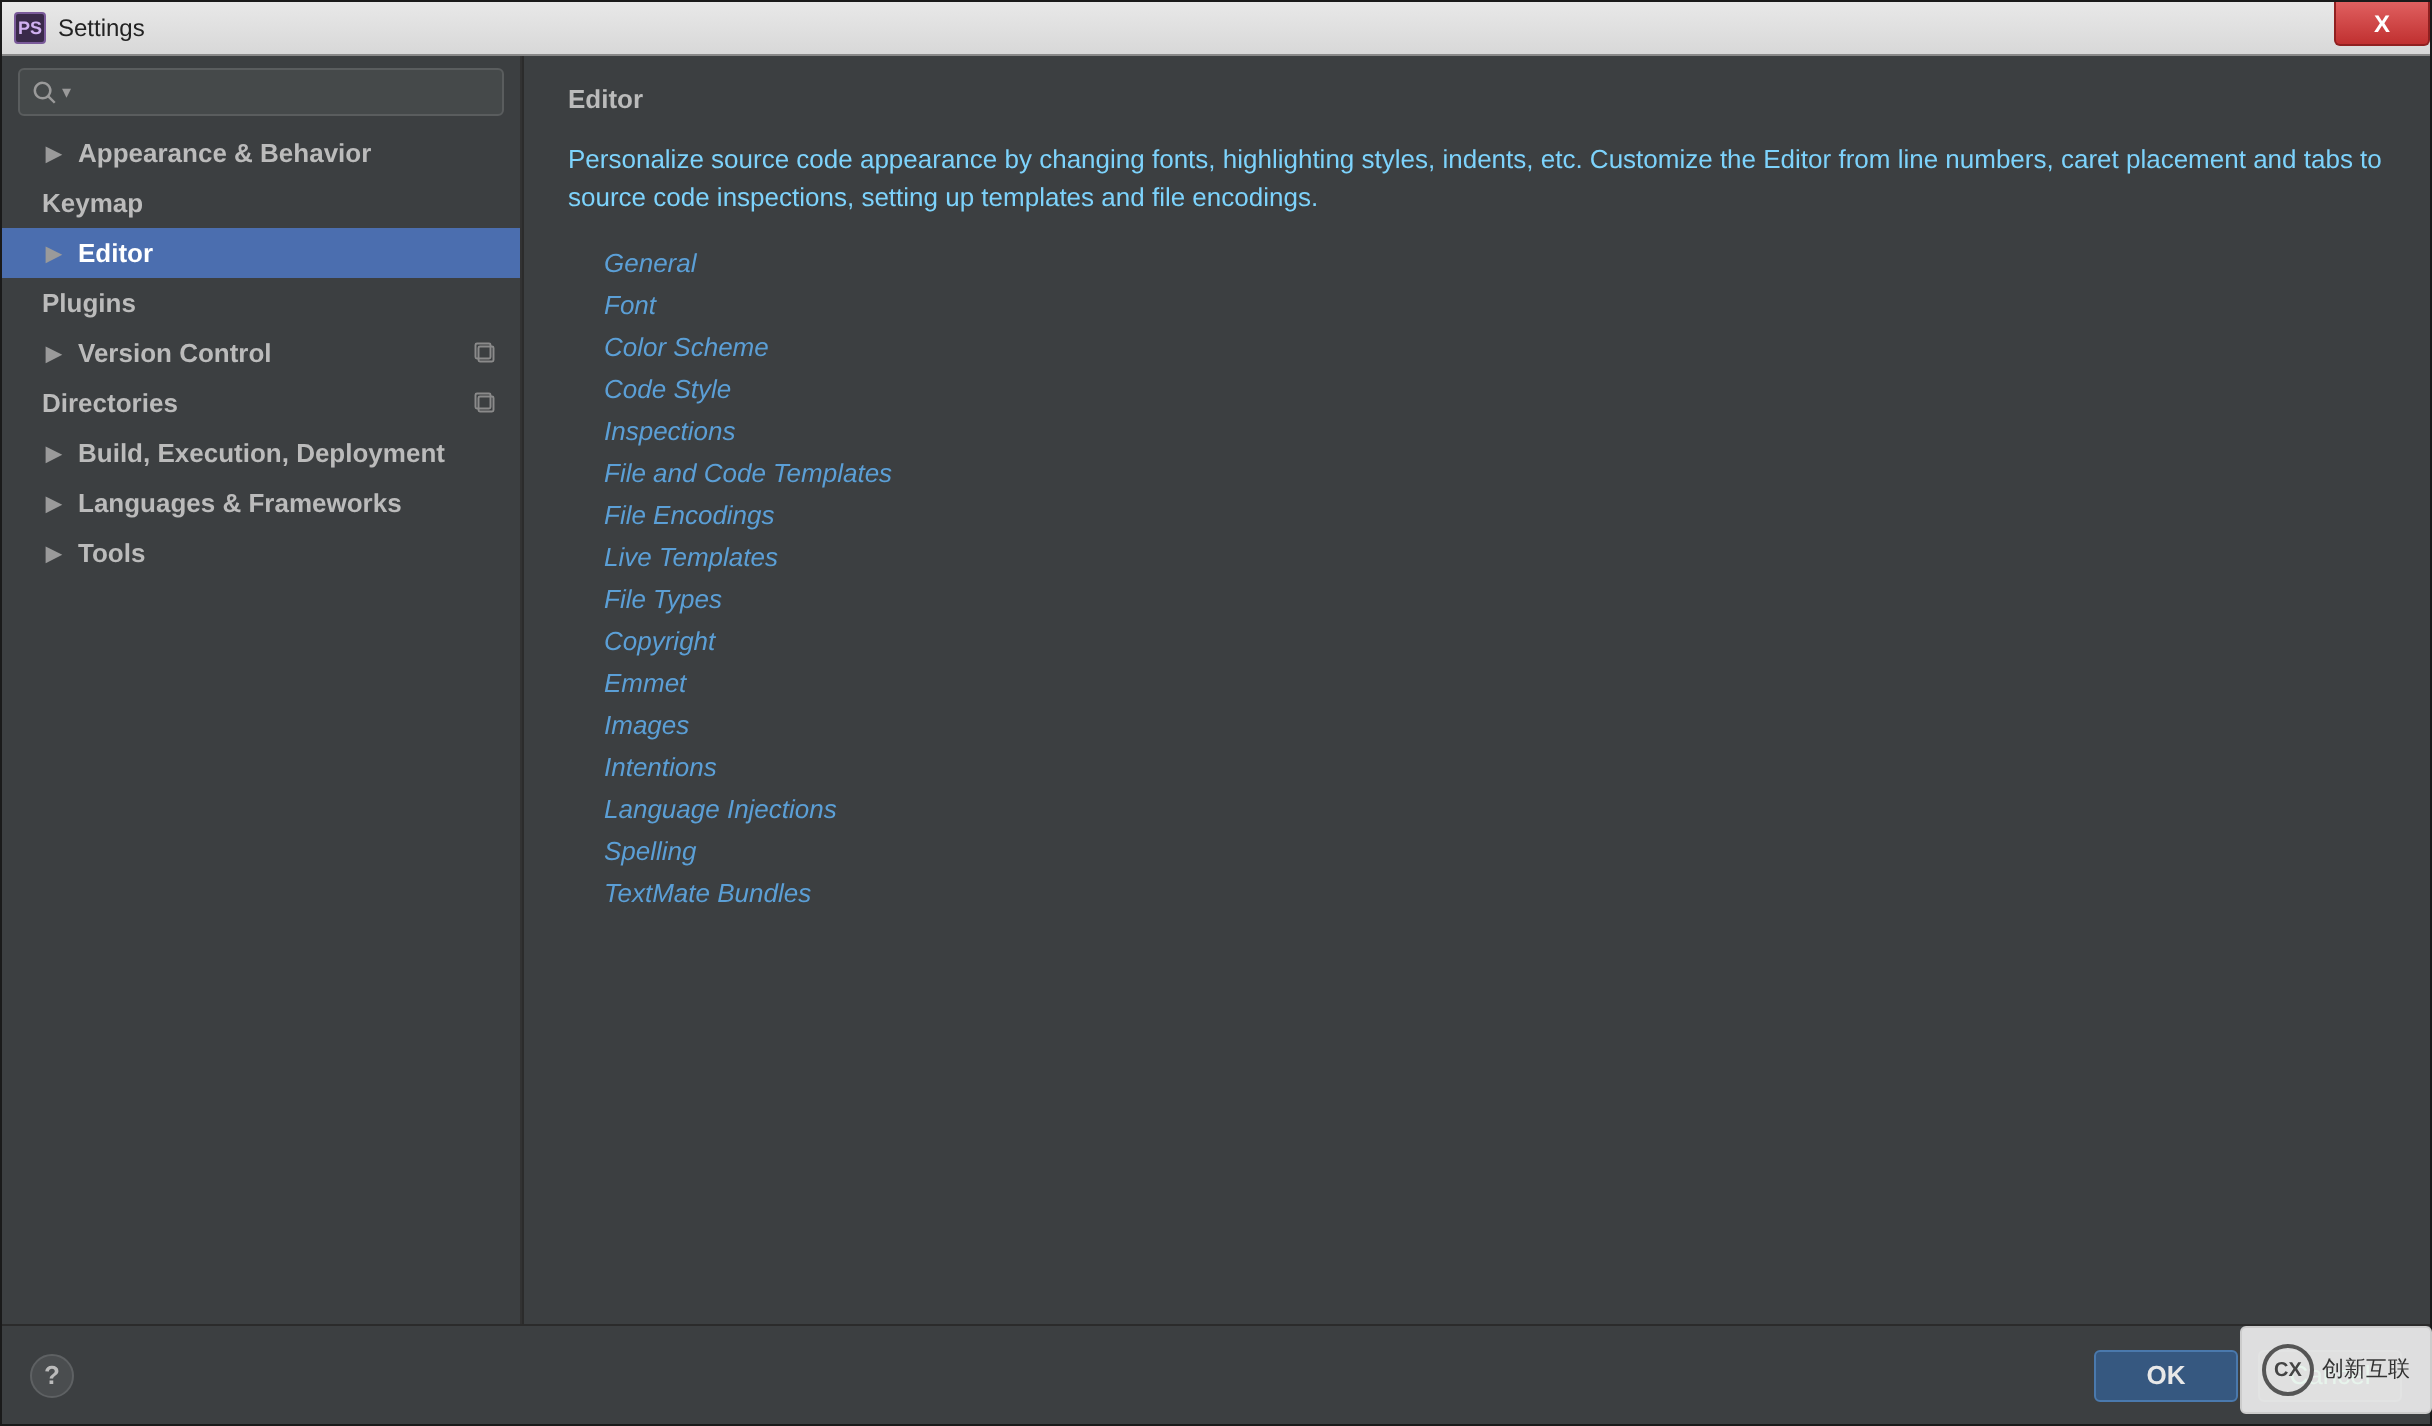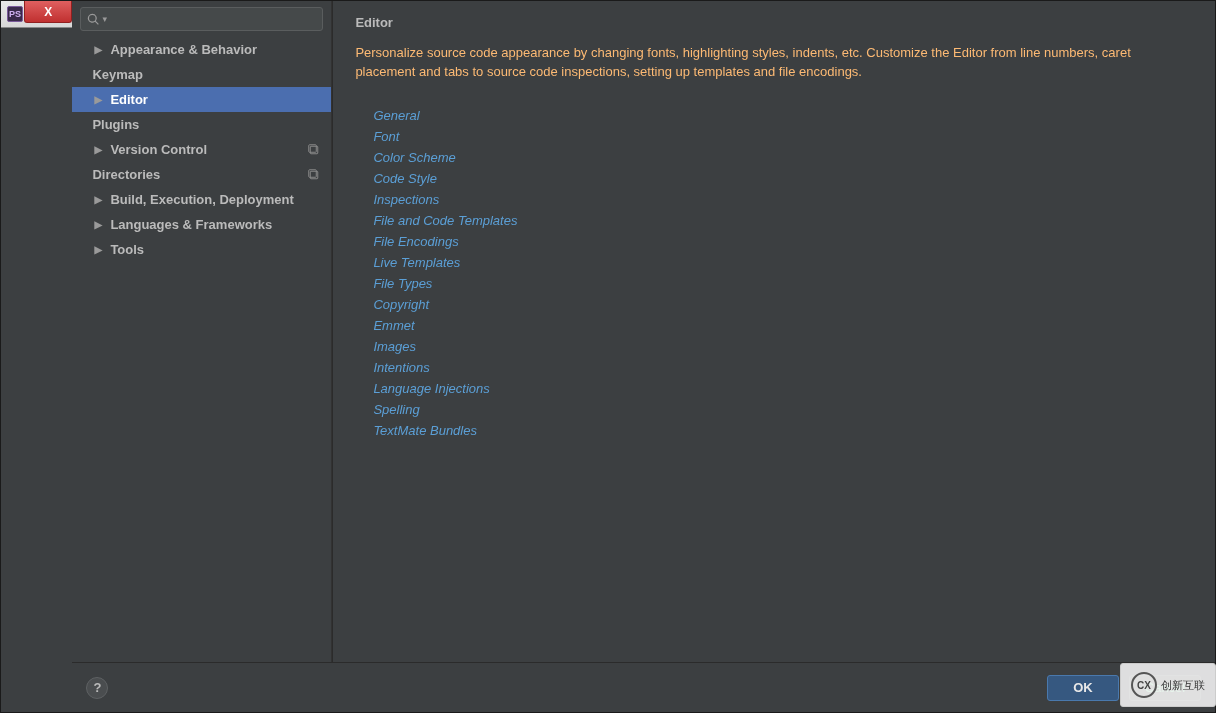--- a/index.html
+++ b/index.html
@@ -1,17 +1,17 @@
 <!DOCTYPE html>
 <html><head>
 <meta charset="utf-8">
 <style>
   * { box-sizing: border-box; margin: 0; padding: 0; }
   html, body { width: 1216px; height: 713px; font-family: "Segoe UI", Arial, sans-serif; font-size: 13px; color: #bbbbbb; background: #3c3f41; overflow: hidden; }
-  .window { width: 1216px; height: 713px; display: flex; flex-direction: row; border: 1px solid #1a1a1a; background: #3c3f41; }
+  .window { width: 1216px; height: 713px; display: flex; flex-direction: column; border: 1px solid #1a1a1a; background: #3c3f41; }
   .titlebar { height: 27px; background: linear-gradient(#e8e8e8,#d8d8d8); border-bottom:1px solid #888; display:flex; align-items:center; position:relative; }
   .titlebar .app-icon { width:16px; height:16px; margin:0 6px 0 6px; background:#3a2a4a; border:1px solid #7a5a9a; border-radius:2px; display:flex; align-items:center; justify-content:center; font-size:9px; font-weight:bold; color:#d0b0f0; }
   .titlebar .title { color:#222; font-size:12px; }
   .close-btn { position:absolute; right:0; top:0; width:48px; height:22px; background: linear-gradient(#e06060,#c03030); border:1px solid #902020; border-top:none; border-radius:0 0 3px 3px; display:flex; align-items:center; justify-content:center; color:#fff; font-weight:bold; font-size:12px; cursor:pointer; }
   .body { flex:1; display:flex; flex-direction:column; background:#3c3f41; }
   .content { flex:1; display:flex; overflow:hidden; }
   .sidebar { width:260px; background:#3c3f41; border-right:1px solid #323232; display:flex; flex-direction:column; padding:6px 0 0 0; }
   .search-wrap { padding:0 8px 6px 8px; }
   .search { width:100%; height:24px; background:#45494a; border:1px solid #5a5d5e; border-radius:3px; display:flex; align-items:center; padding:0 6px; }
   .search svg { width:13px; height:13px; fill:#9a9a9a; }
@@ -19,39 +19,39 @@
   .tree { flex:1; overflow:auto; }
   .tree-item { height:25px; display:flex; align-items:center; padding-left:20px; position:relative; cursor:pointer; color:#bbbbbb; font-weight:bold; }
   .tree-item.child { font-weight:bold; }
   .tree-item .arrow { position:absolute; left:22px; font-size:10px; color:#9a9a9a; }
   .tree-item.has-arrow { padding-left:38px; }
   .tree-item.selected { background:#4b6eaf; color:#ffffff; }
   .tree-item .badge { position:absolute; right:10px; width:14px; height:14px; display:flex; align-items:center; justify-content:center; }
   .tree-item .badge svg { width:12px; height:12px; fill:#8a8a8a; }
   .main { flex:1; padding:14px 22px; overflow:auto; background:#3c3f41; border-left:1px solid #2b2b2b; }
   .main h1 { font-size:13px; font-weight:bold; color:#bbbbbb; margin-bottom:14px; }
-  .desc { color:#fdba74; line-height:1.45; margin-bottom:23px; }
+  .desc { color:#7dd3fc; line-height:1.45; margin-bottom:12px; }
   .links { margin-left:18px;font-style:italic; }
   .links a { display:block; color:#5b9fd6; text-decoration:none; line-height:21px; cursor:pointer; }
   .footer { height:50px; border-top:1px solid #2b2b2b; background:#3c3f41; display:flex; align-items:center; padding:0 14px; }
   .help-btn { width:22px; height:22px; border-radius:11px; background:#4a4d4f; border:1px solid #5e6163; display:flex; align-items:center; justify-content:center; color:#bbbbbb; font-weight:bold; cursor:pointer; }
   .footer-spacer { flex:1; }
   .btn { min-width:72px; height:26px; margin-left:10px; border-radius:3px; border:1px solid #5e6163; background:#4a4d4f; color:#86efac; display:flex; align-items:center; justify-content:center; cursor:pointer; }
   .btn.primary { background:#365880; border-color:#4a79ad; color:#e8e8e8; font-weight:bold; }
   .watermark { position:absolute; right:0; bottom:6px; width:96px; height:44px; background:rgba(245,245,245,0.88); border:1px solid #ccc; border-radius:3px; display:flex; align-items:center; justify-content:center; gap:4px; }
   .watermark .logo { width:26px; height:26px; border:2px solid #555; border-radius:50%; display:flex; align-items:center; justify-content:center; font-weight:bold; color:#444; font-size:10px; }
   .watermark .txt { font-size:11px; color:#333; line-height:1; }
 </style>
 </head>
 <body>
 
 <div class="window">
   <div class="titlebar">
     <div class="app-icon">PS</div>
-    <div class="title">Bundles</div>
+    <div class="title">Settings</div>
     <div class="close-btn">X</div>
   </div>
 
   <div class="body">
     <div class="content">
 
       <div class="sidebar">
         <div class="search-wrap">
           <div class="search">
             <svg viewBox="0 0 16 16">

